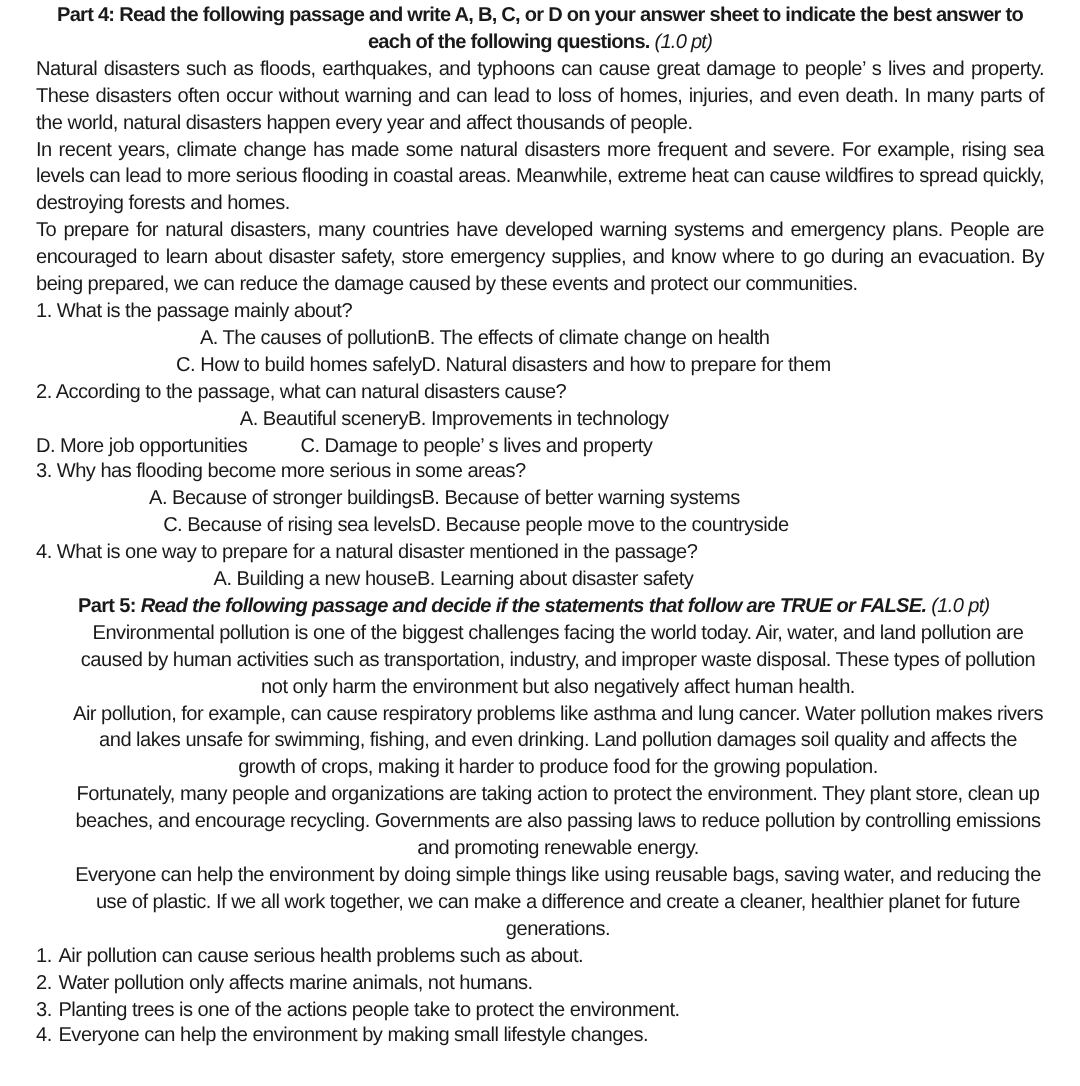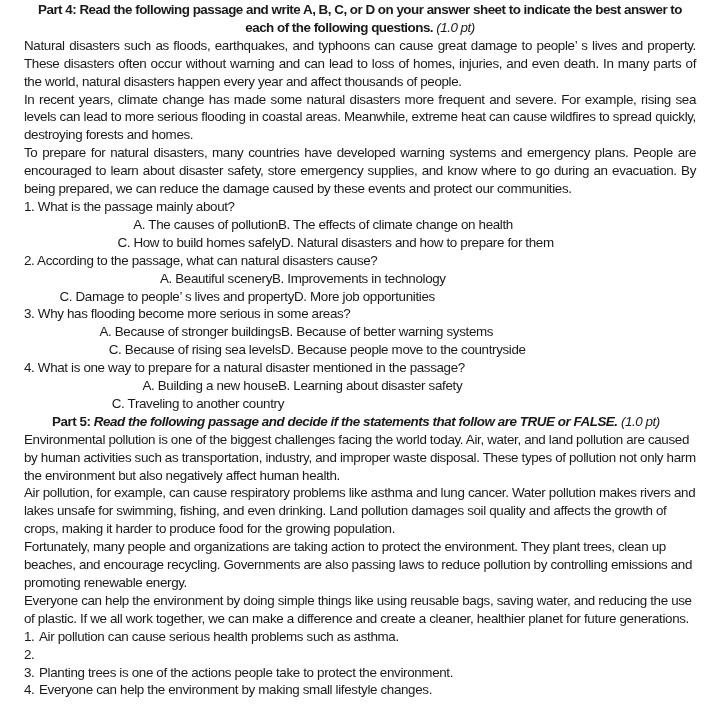--- a/index.html
+++ b/index.html
@@ -7,21 +7,21 @@
     width: 720px; height: 724px; overflow: hidden;
     font-family: "Liberation Sans Narrow", "Liberation Sans", sans-serif;
     color: #1a1a1a;
   }
   .page { padding: 1px 24px 0 24px; box-sizing: border-box; width: 720px; }
   .line {
     font-size: 13.4px; line-height: 17.9px; letter-spacing: -0.35px;
     white-space: nowrap; transform-origin: left center;
   }
   .para { font-size: 13.4px; line-height: 17.9px; letter-spacing: -0.35px; text-align: justify; }
-  .para.loose { text-align: left; }
+  .para.loose { text-align: center; margin-left: 24px; }
   .heading { font-weight: bold; }
   .pt { font-style: italic; font-weight: normal; }
   .instr { font-style: italic; }
   .opt-row { display: flex; font-size: 13.4px; line-height: 17.9px; letter-spacing: -0.35px; white-space: nowrap; }
   .opt-row .opt { display: block; text-align: right; }
   .stmt { display: flex; font-size: 13.4px; line-height: 17.9px; letter-spacing: -0.35px; white-space: nowrap; }
   .stmt .num { width: 15px; }
 </style>
 </head>
 <body>
@@ -49,22 +49,22 @@
     </div>
   </div>
 
   <div>
     <div class="line">2. According to the passage, what can natural disasters cause?</div>
     <div class="opt-row">
       <span class="opt" style="width:248px">A. Beautiful scenery</span>
       <span class="opt">B. Improvements in technology</span>
     </div>
     <div class="opt-row">
+      <span class="opt">D. More job opportunities</span>
       <span class="opt" style="width:270px">C. Damage to people’ s lives and property</span>
-      <span class="opt">D. More job opportunities</span>
     </div>
   </div>
 
   <div>
     <div class="line">3. Why has flooding become more serious in some areas?</div>
     <div class="opt-row">
       <span class="opt" style="width:257px">A. Because of stronger buildings</span>
       <span class="opt">B. Because of better warning systems</span>
     </div>
     <div class="opt-row">
@@ -73,42 +73,42 @@
     </div>
   </div>
 
   <div>
     <div class="line">4. What is one way to prepare for a natural disaster mentioned in the passage?</div>
     <div class="opt-row">
       <span class="opt" style="width:254px">A. Building a new house</span>
       <span class="opt">B. Learning about disaster safety</span>
     </div>
     <div class="opt-row">
-      <span class="opt" style="width:260px">C. Traveling to another country</span>
     </div>
   </div>
 
   <div class="line" style="letter-spacing:-0.45px;padding-left:28px;">
     <span class="heading">Part 5:</span>
     <span class="heading instr">Read the following passage and decide if the statements that follow are TRUE or FALSE.</span>
     <span class="pt">(1.0 pt)</span>
   </div>
 
   <div class="para loose">Environmental pollution is one of the biggest challenges facing the world today. Air, water, and land pollution are caused by human activities such as transportation, industry, and improper waste disposal. These types of pollution not only harm the environment but also negatively affect human health.</div>
   <div class="para loose">Air pollution, for example, can cause respiratory problems like asthma and lung cancer. Water pollution makes rivers and lakes unsafe for swimming, fishing, and even drinking. Land pollution damages soil quality and affects the growth of crops, making it harder to produce food for the growing population.</div>
-  <div class="para loose">Fortunately, many people and organizations are taking action to protect the environment. They plant trees, clean up beaches, and encourage recycling. Governments are also passing laws to reduce pollution by controlling emissions and promoting renewable energy.</div>
+  <div class="para loose">Fortunately, many people and organizations are taking action to protect the environment. They plant store, clean up beaches, and encourage recycling. Governments are also passing laws to reduce pollution by controlling emissions and promoting renewable energy.</div>
   <div class="para loose">Everyone can help the environment by doing simple things like using reusable bags, saving water, and reducing the use of plastic. If we all work together, we can make a difference and create a cleaner, healthier planet for future generations.</div>
 
   <div>
     <div class="stmt">
       <span class="num">1.</span>
-      <span> Air pollution can cause serious health problems such as asthma.</span>
+      <span> Air pollution can cause serious health problems such as about.</span>
     </div>
     <div class="stmt">
       <span class="num">2.</span>
+      <span>Water pollution only affects marine animals, not humans.</span>
     </div>
     <div class="stmt">
       <span class="num">3.</span>
       <span>Planting trees is one of the actions people take to protect the environment.</span>
     </div>
     <div class="stmt">
       <span class="num">4.</span>
       <span>Everyone can help the environment by making small lifestyle changes.</span>
     </div>
   </div>

